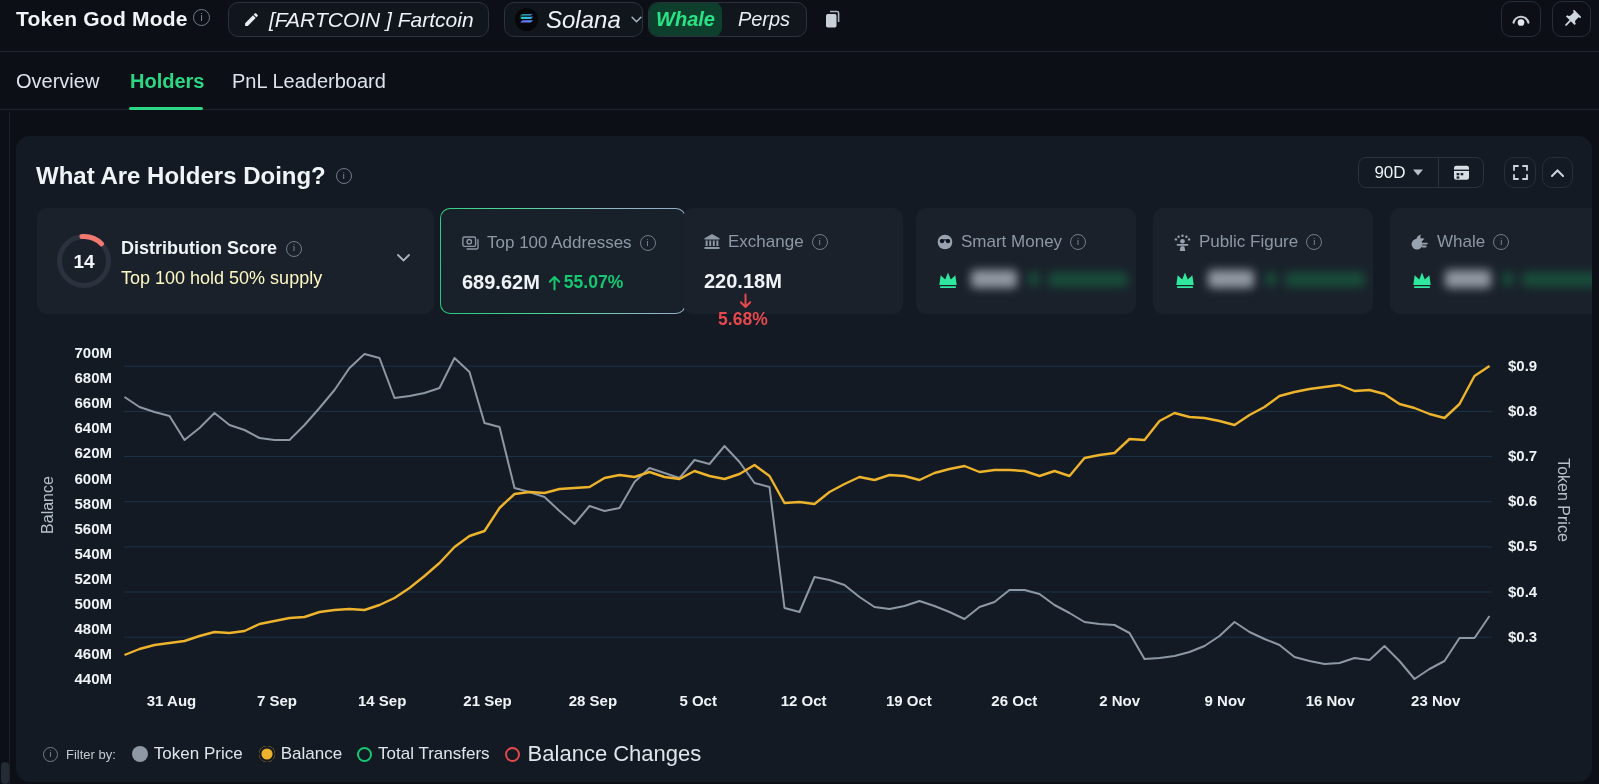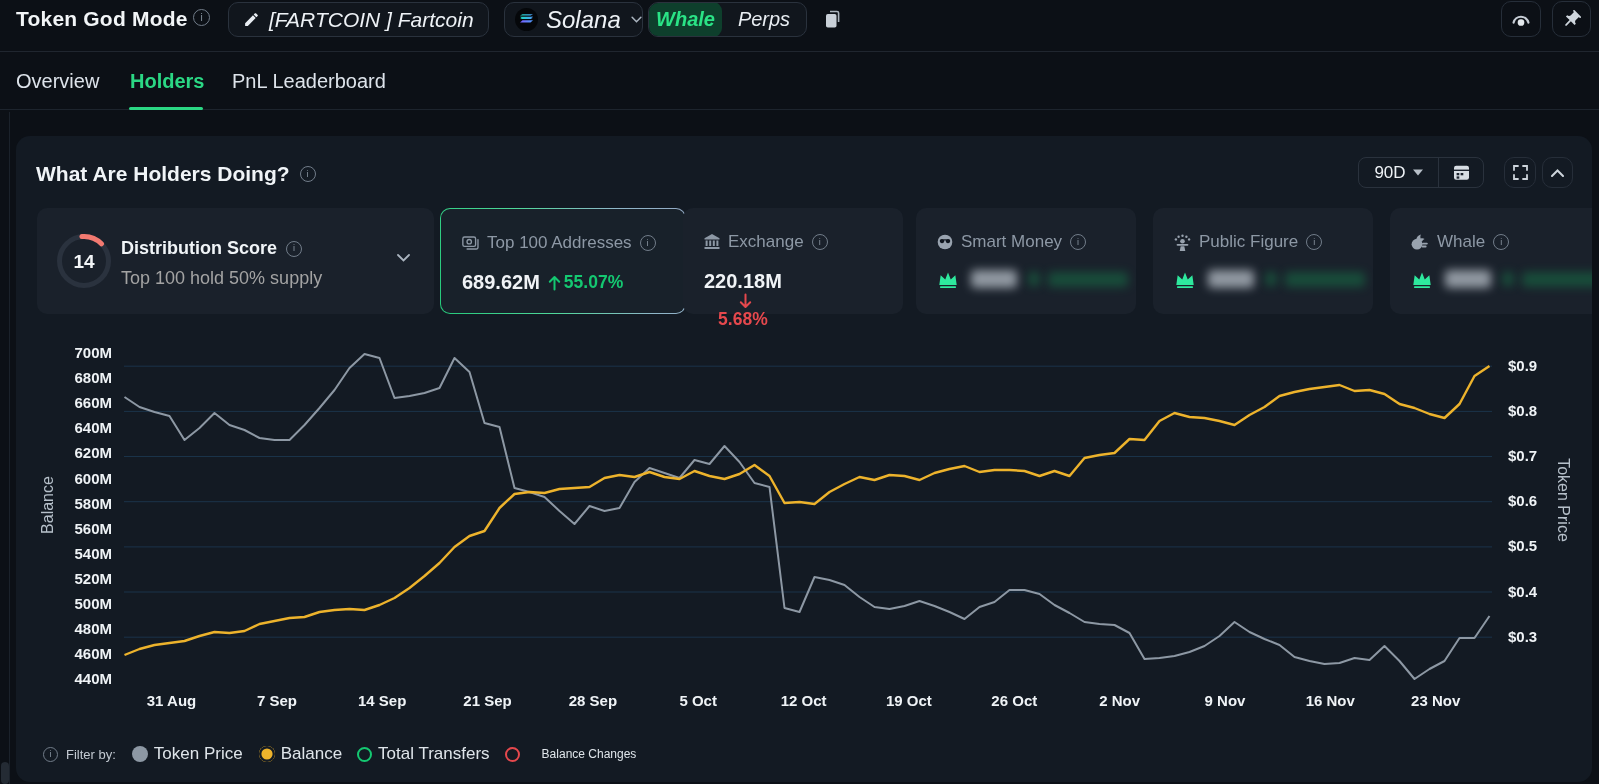--- a/index.html
+++ b/index.html
@@ -88,21 +88,21 @@
   <div class="tab" style="left:130px; color:#2bd784; font-weight:bold;">Holders</div>
   <div style="position:absolute;left:129px;bottom:-1px;width:74px;height:3px;background:#2bd784;border-radius:2px;"></div>
   <div class="tab" style="left:232px;">PnL Leaderboard</div>
 </div>
 
 <div style="position:absolute;left:9px;top:112px;width:1px;height:672px;background:#1b222b;"></div>
 <div style="position:absolute;left:1px;top:762px;width:8px;height:22px;background:#242b34;border-radius:4px;"></div>
 
 <div class="card">
   <div style="position:absolute;left:20px;top:26px;display:flex;align-items:center;gap:10px;">
-    <span style="font-size:21px;font-weight:bold;color:#f0f4f7;">What Are Holders Doing?</span>
+    <span style="font-size:24px;font-weight:bold;color:#f0f4f7;">What Are Holders Doing?</span>
     <span class="info" style="width:16px;height:16px;font-size:9px;">i</span>
   </div>
 
   <div style="position:absolute;left:1342px;top:21px;width:126px;height:31px;border:1px solid #2a323d;border-radius:8px;display:flex;align-items:center;">
     <span style="flex:1;display:flex;align-items:center;justify-content:center;gap:7px;font-size:17px;color:#eef2f6;">90D
       <svg width="10" height="7" viewBox="0 0 10 7">
           <path d="M0 0.5h10L5 6.5z" fill="#b7bfc8"></path>
         </svg>
     </span>
     <span style="width:1px;height:31px;background:#2a323d;"></span>
@@ -130,21 +130,21 @@
   <div class="scard" style="left:21px; width:397px;">
     <svg style="position:absolute;left:19px;top:25px;" width="56" height="56" viewBox="0 0 56 56">
       <circle cx="28" cy="28" r="24.5" fill="none" stroke="#2a323e" stroke-width="5"></circle>
       <path d="M 28 3.5 A 24.5 24.5 0 0 1 46.9 12.4" fill="none" stroke="#f27970" stroke-width="5" stroke-linecap="round" transform="rotate(-5 28 28)"></path>
       <text x="28" y="34.5" text-anchor="middle" style="font:bold 19px 'Liberation Sans';" fill="#f2f5f7">14</text>
     </svg>
     <div style="position:absolute;left:84px;top:30px;display:flex;align-items:center;gap:9px;">
       <span style="font-size:18px;font-weight:bold;color:#f0f4f7;">Distribution Score</span>
       <span class="info" style="width:16px;height:16px;font-size:9px;">i</span>
     </div>
-    <div style="position:absolute;left:84px;top:60px;font-size:18px;color:#a3a3a3;">Top 100 hold 50% supply</div>
+    <div style="position:absolute;left:84px;top:60px;font-size:18px;color:#fef9c3;">Top 100 hold 50% supply</div>
     <svg style="position:absolute;right:24px;top:46px;" width="13" height="8" viewBox="0 0 13 8">
         <path d="M1 1l5.5 5.5L12 1" stroke="#aab4bf" stroke-width="1.8" fill="none" stroke-linecap="round"></path>
       </svg>
   </div>
 
   <div class="scard" style="left:424px; width:246px; border:1px solid transparent; background:linear-gradient(#18212a,#18212a) padding-box, linear-gradient(70deg,#25c97a,#4fd89a 40%,#8fb7c9 75%,#93a9c4) border-box;">
     <div class="sc-title" style="left:21px;top:24px;">
       <svg width="17" height="14" viewBox="0 0 20 16" fill="none" stroke="#8d98a5" stroke-width="1.6">
         <rect x="1" y="1" width="15" height="11" rx="2"></rect>
         <circle cx="8.5" cy="6.5" r="2.6"></circle>
@@ -302,14 +302,14 @@
 <div style="position:absolute;left:43px;top:744px;height:20px;display:flex;align-items:center;">
   <span class="info" style="width:15px;height:15px;font-size:9px;">i</span>
   <span style="font-size:13px;color:#c3cad2;margin-left:8px;">Filter by:</span>
   <span style="width:16px;height:16px;border-radius:50%;background:#8d98a4;margin-left:16px;"></span>
   <span style="font-size:17px;color:#dfe5ea;margin-left:6px;">Token Price</span>
   <span style="width:16px;height:16px;border-radius:50%;background:#edb32c;box-shadow:inset 0 0 0 2.4px #131a23, inset 0 0 0 4.4px #edb32c;margin-left:16px;"></span>
   <span style="font-size:17px;color:#dfe5ea;margin-left:6px;">Balance</span>
   <span style="width:15px;height:15px;border-radius:50%;border:2px solid #14c871;margin-left:15px;"></span>
   <span style="font-size:17px;color:#dfe5ea;margin-left:6px;">Total Transfers</span>
   <span style="width:15px;height:15px;border-radius:50%;border:2px solid #e5484d;margin-left:15px;"></span>
-  <span style="font-size:12px;color:#dfe5ea;margin-left:22px;">Balance Changes</span>
+  <span style="font-size:22px;color:#dfe5ea;margin-left:8px;">Balance Changes</span>
 </div>
 
 </body></html>

